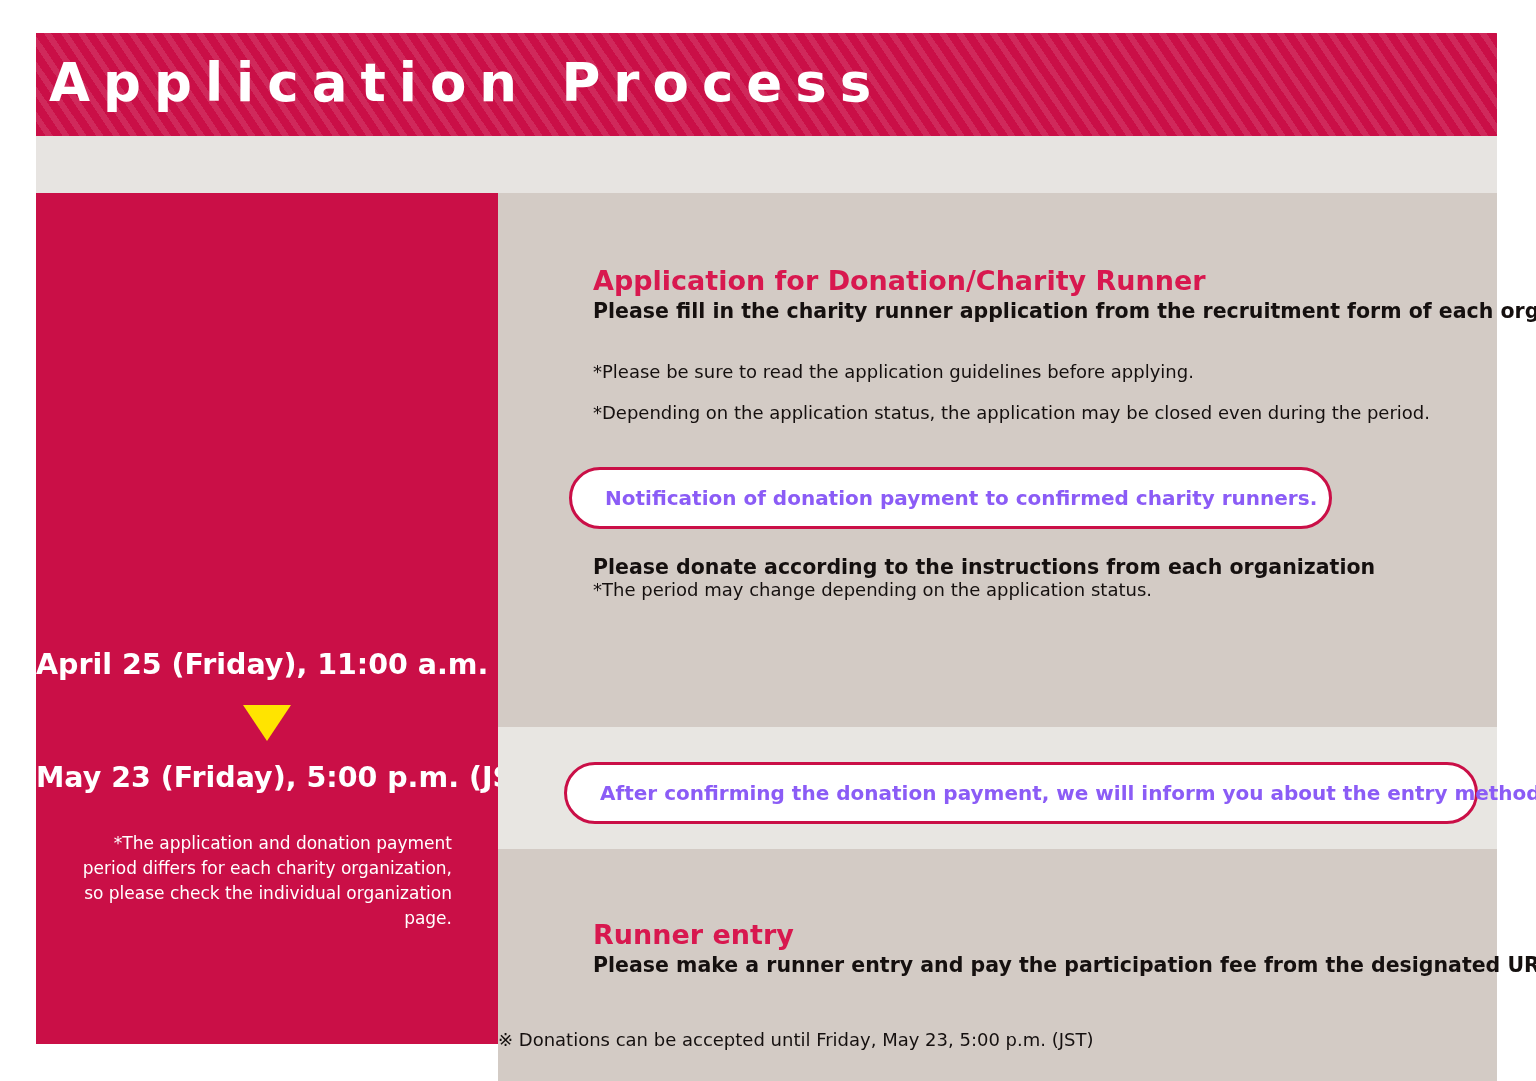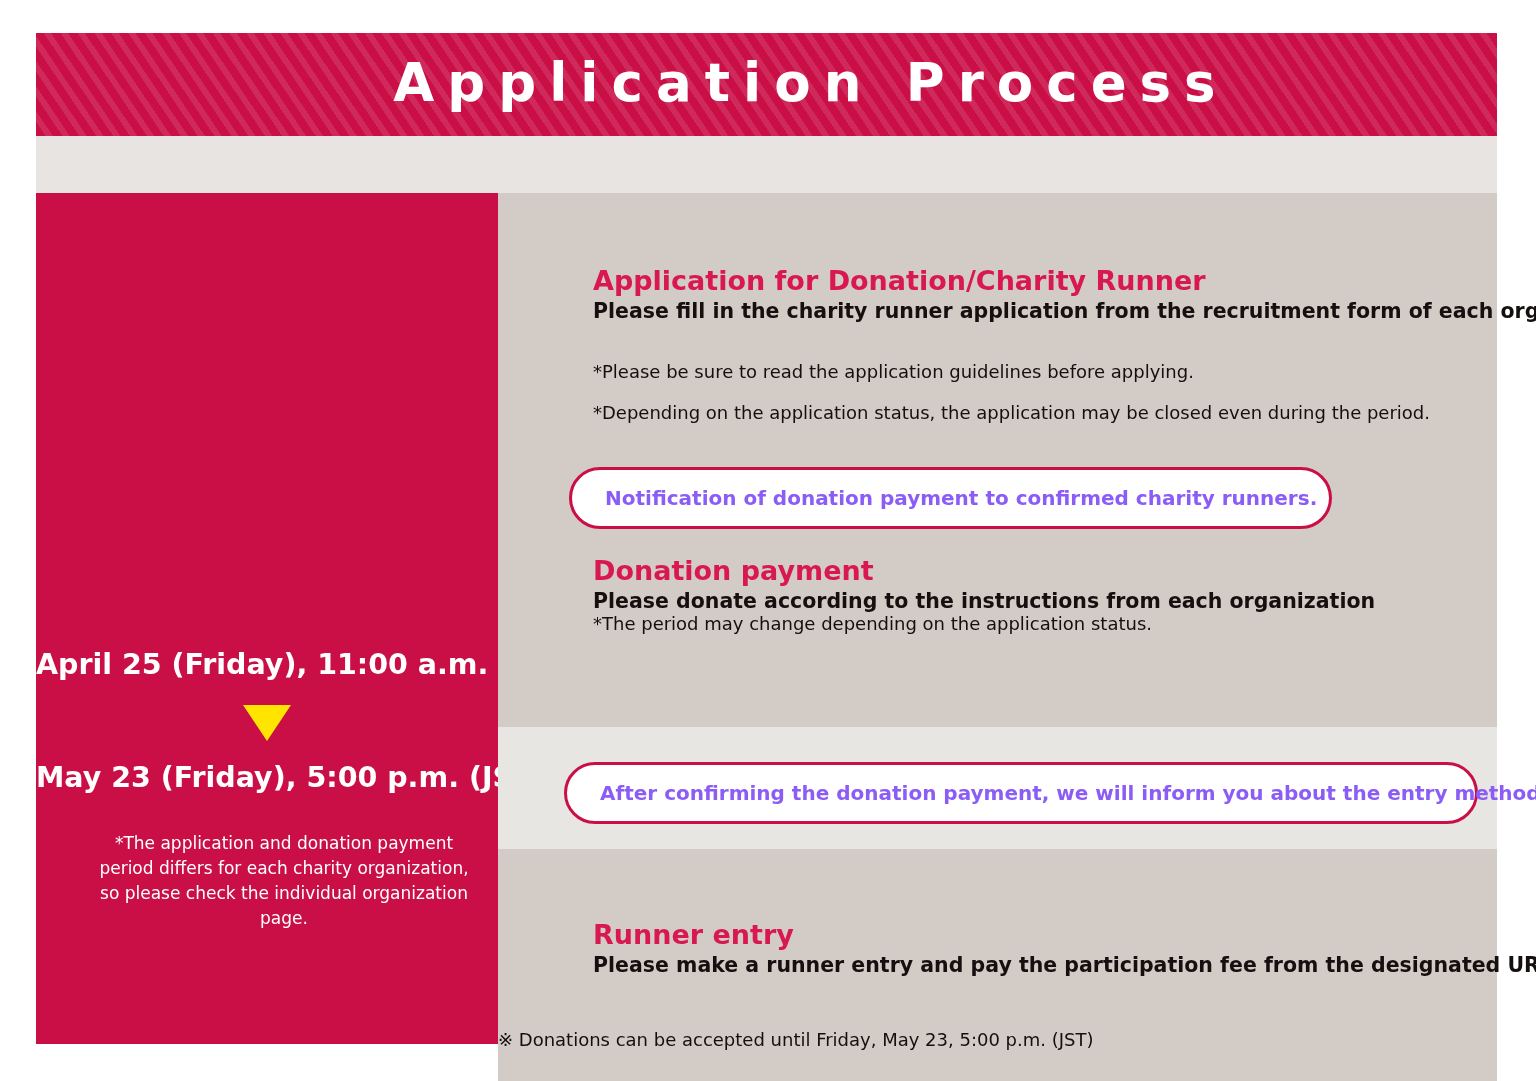--- a/index.html
+++ b/index.html
@@ -41,29 +41,28 @@
     );
     overflow: hidden;
   }
   #title-text {
     position: absolute;
     left: 0;
     top: 0;
     width: 100%;
     height: 103px;
     line-height: 100px;
-    text-align: center;
+    text-align: left;
     color: #ffffff;
     font-family: "DejaVu Sans", "Liberation Sans", sans-serif;
     font-weight: bold;
     font-size: 53px;
     letter-spacing: 13px;
     text-indent: 13px;
     white-space: nowrap;
-    padding-left: 38px;
   }
 
   
   #band-under-title {
     position: absolute;
     left: 0;
     top: 103px;
     width: 1461px;
     height: 57px;
     background: #e7e4e1;
@@ -105,24 +104,24 @@
     left: 0;
     top: 568px;
     width: 462px;
     text-align: center;
     font-size: 28.5px;
     font-weight: bold;
     white-space: nowrap;
   }
   #date-note {
     position: absolute;
-    left: 63px;
+    left: 46px;
     top: 638px;
     width: 370px;
-    text-align: center;
+    text-align: right;
     font-size: 17px;
     line-height: 25px;
     font-weight: normal;
     color: #ffffff;
   }
 
   
   #content-col {
     position: absolute;
     left: 462px;
@@ -241,21 +240,20 @@
       <p class="sec-sub">Please fill in the charity runner application from the recruitment form of each organization.</p>
       <p class="sec-note n1">*Please be sure to read the application guidelines before applying.</p>
       <p class="sec-note n2">*Depending on the application status, the application may be closed even during the period.</p>
     </div>
 
     <div class="pill" id="pill-notification">
       <span class="pill-text">Notification of donation payment to confirmed charity runners.</span>
     </div>
 
     <div class="section" id="section-donation">
-      <p class="sec-head">Donation payment</p>
       <p class="sec-sub">Please donate according to the instructions from each organization</p>
       <p class="sec-note n1">*The period may change depending on the application status.</p>
     </div>
 
     <div class="pill" id="pill-entry-method">
       <span class="pill-text">After confirming the donation payment,  we will inform you about the entry method.</span>
     </div>
 
     <div class="section" id="section-runner">
       <p class="sec-head">Runner entry</p>

